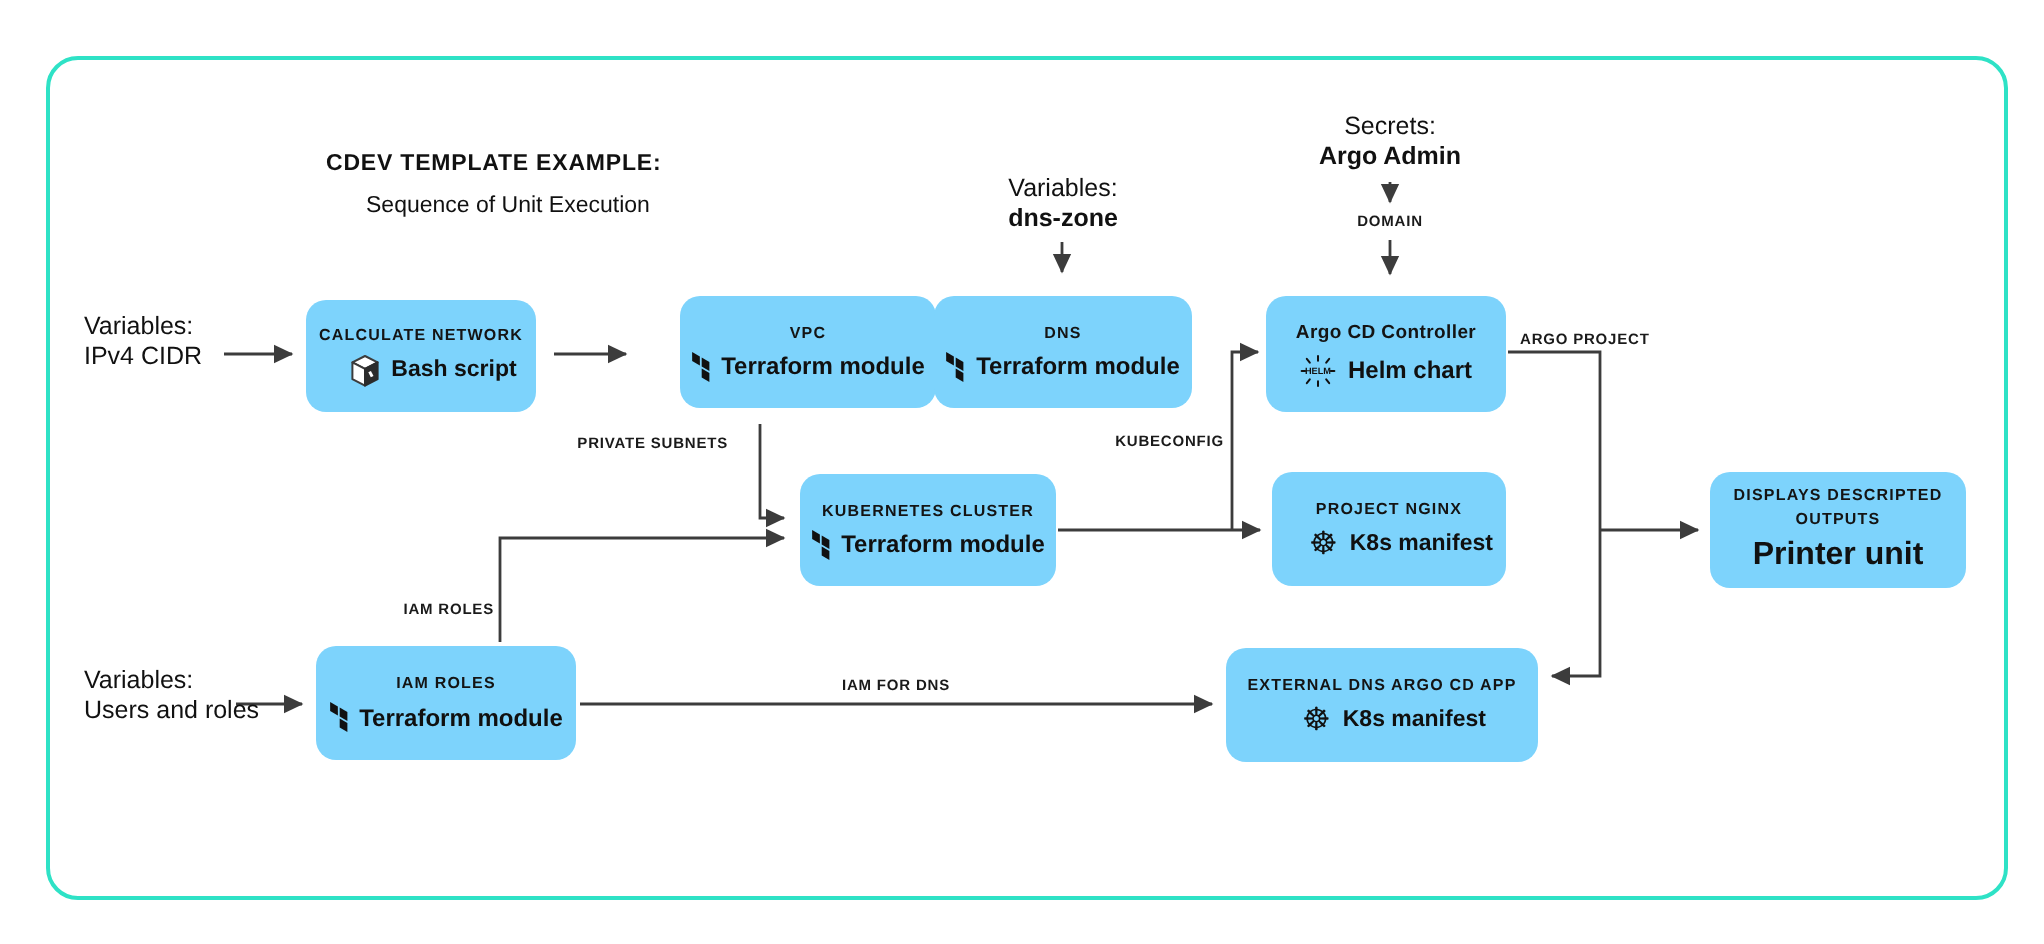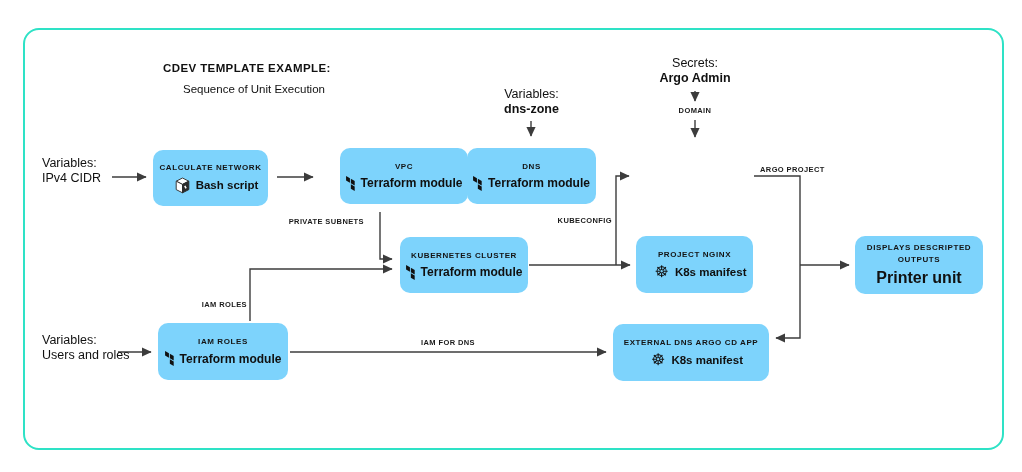--- a/index.html
+++ b/index.html
@@ -1,21 +1,21 @@
 <!DOCTYPE html>
 <html><head>
 <meta charset="utf-8">
 <style>
   html,body{margin:0;padding:0;background:#ffffff;}
   body{width:1022px;height:472px;position:relative;overflow:hidden;
        font-family:"Liberation Sans","DejaVu Sans",sans-serif;color:#111;}
   #canvas{position:absolute;inset:0;}
   .frame{position:absolute;left:23px;top:28px;width:977px;height:418px;
          border:2px solid #2EE2C6;border-radius:16px;background:#fff;}
-  .heading{position:absolute;left:163px;top:62px;}
+  .heading{position:absolute;left:163px;top:76px;}
   .heading .h1{font-size:11.5px;font-weight:bold;letter-spacing:.4px;}
   .heading .h2{font-size:11.5px;margin-top:9px;margin-left:20px;}
   .node{position:absolute;background:#7dd3fc;border-radius:10px;
         display:flex;flex-direction:column;align-items:center;justify-content:center;gap:5px;}
   .node-title{font-size:8px;font-weight:bold;letter-spacing:.6px;color:#141414;white-space:nowrap;}
   .node-title.mixed{font-size:9.5px;letter-spacing:.2px;}
   .node-type{display:flex;align-items:center;gap:6px;font-size:12px;font-weight:bold;color:#101010;white-space:nowrap;}
   .node-type.small{font-size:11.5px;margin-left:12px;}
   .printer-type{font-size:16px;font-weight:bold;margin-top:2px;}
   .icon{display:inline-flex;align-items:center;justify-content:center;line-height:0;}
@@ -125,20 +125,41 @@
         <svg width="9" height="15" viewBox="0 0 115 195" fill="#111">
           <polygon points="0,0 50,29 50,87 0,58"></polygon>
             <polygon points="62,36 112,65 112,123 62,94"></polygon>
             <polygon points="62,108 112,137 112,195 62,166"></polygon>
         </svg>
       </span>
       <span>Terraform module</span>
     </div>
   </div>
 
+  <div class="node" style="left:633px;top:148px;width:120px;height:58px">
+    <div class="node-title mixed">Argo CD Controller</div>
+    <div class="node-type">
+      <span class="icon">
+        <svg width="18" height="17" viewBox="0 0 18 17">
+          <g stroke="#111" stroke-width="1" stroke-linecap="round">
+            <line x1="9" y1="1" x2="9" y2="3.4"></line>
+            <line x1="3.4" y1="2.4" x2="4.9" y2="4.3"></line>
+            <line x1="14.6" y1="2.4" x2="13.1" y2="4.3"></line>
+            <line x1="9" y1="13.6" x2="9" y2="16"></line>
+            <line x1="3.4" y1="14.6" x2="4.9" y2="12.7"></line>
+            <line x1="14.6" y1="14.6" x2="13.1" y2="12.7"></line>
+            <line x1="0.8" y1="8.5" x2="2.6" y2="8.5"></line>
+            <line x1="15.4" y1="8.5" x2="17.2" y2="8.5"></line>
+          </g>
+          <text class="helm-text" x="9" y="10.2" font-size="4.6" font-weight="bold" text-anchor="middle" fill="#111">HELM</text>
+        </svg>
+      </span>
+      <span>Helm chart</span>
+    </div>
+  </div>
 
   <div class="node" style="left:400px;top:237px;width:128px;height:56px">
     <div class="node-title">KUBERNETES CLUSTER</div>
     <div class="node-type">
       <span class="icon">
         <svg width="9" height="15" viewBox="0 0 115 195" fill="#111">
           <polygon points="0,0 50,29 50,87 0,58"></polygon>
             <polygon points="62,36 112,65 112,123 62,94"></polygon>
             <polygon points="62,108 112,137 112,195 62,166"></polygon>
         </svg>

